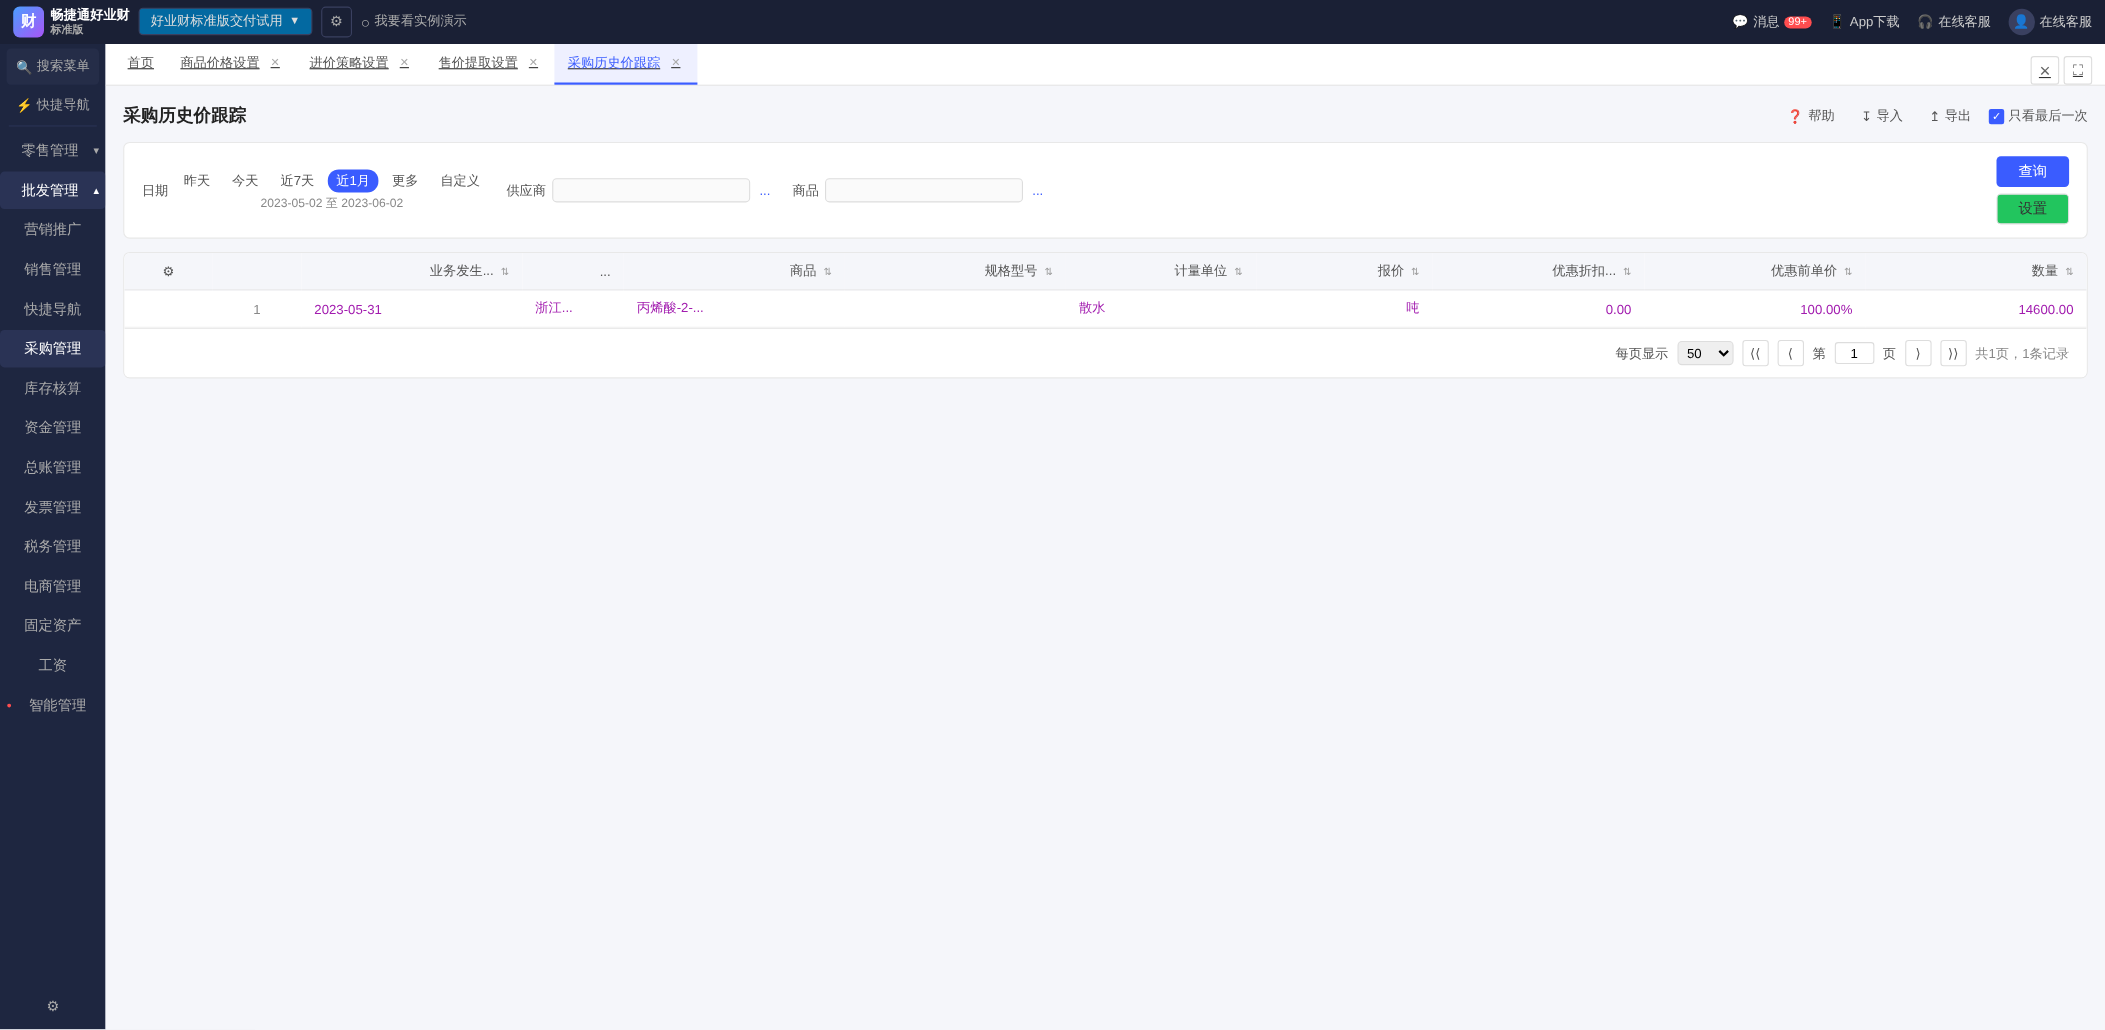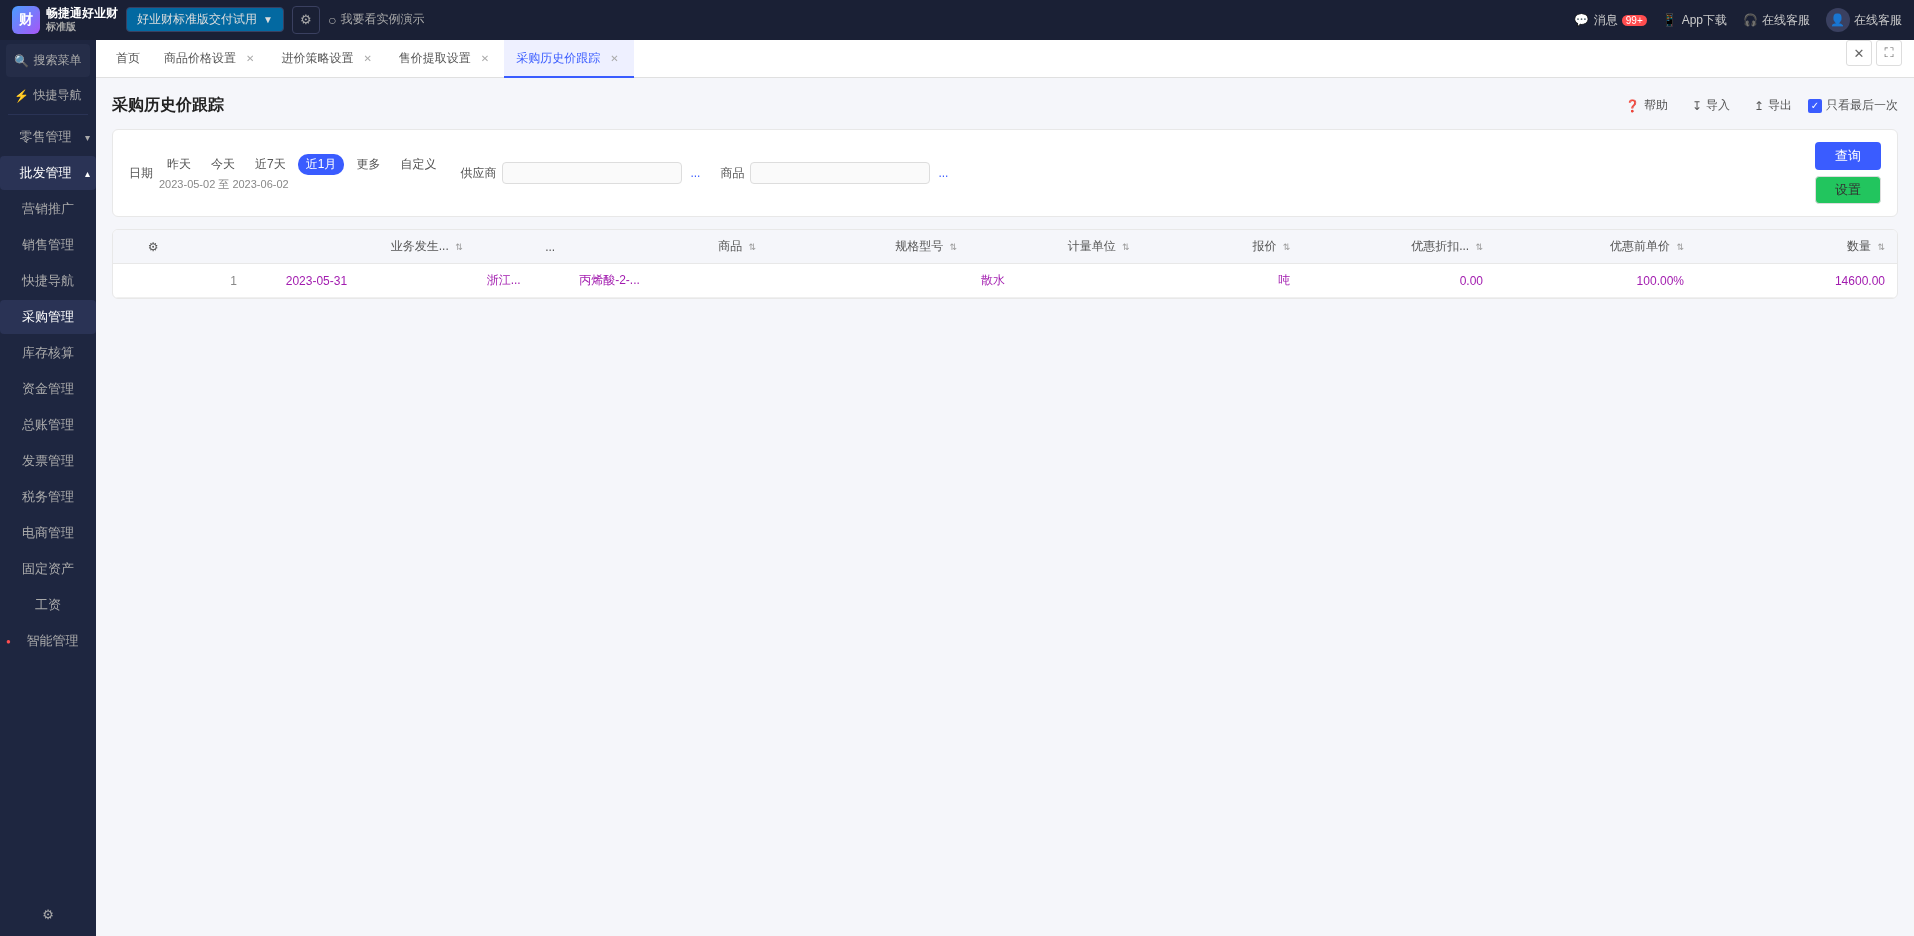--- a/index.html
+++ b/index.html
@@ -189,26 +189,27 @@
       flex: 1;
       display: flex;
       flex-direction: column;
       overflow: hidden;
       background: #f5f6fa;
     }
 
     
     .tab-bar {
       display: flex;
-      align-items: flex-start;
+      align-items: flex-end;
       background: #fff;
       border-bottom: 1px solid #e0e0e0;
       padding: 0 8px;
       flex-shrink: 0;
       height: 38px;
+      text-decoration: underline;
     }
     .tab-item {
       display: flex;
       align-items: center;
       gap: 5px;
       padding: 0 12px;
       height: 38px;
       font-size: 12px;
       color: #555;
       cursor: pointer;
@@ -639,21 +640,21 @@
             <div class="checkbox-checked">✓</div>
             <span>只看最后一次</span>
           </label>
         </div>
       </div>
 
       <div class="filter-panel">
         <div class="filter-row">
           <div class="filter-item">
             <span class="filter-label">日期</span>
-            <div style="display:flex; flex-direction: column;">
+            <div style="display:flex; flex-direction: column; align-items: center;">
               <div class="date-options">
                 <span class="date-option">昨天</span>
                 <span class="date-option">今天</span>
                 <span class="date-option">近7天</span>
                 <span class="date-option active">近1月</span>
                 <span class="date-option">更多</span>
                 <span class="date-option">自定义</span>
               </div>
               <div class="date-range">2023-05-02 至 2023-06-02</div>
             </div>
@@ -755,17 +756,33 @@
               <td class="col-discount">
                 <span>100.00%</span>
               </td>
               <td class="col-undiscounted">
                 <span>14600.00</span>
               </td>
             </tr>
           </tbody>
         </table>
 
+        <div class="pagination-bar">
+          <span>每页显示</span>
+          <select class="pagination-select">
+            <option>50</option>
+            <option>20</option>
+            <option>100</option>
+          </select>
+          <button class="pagination-btn">⟨⟨</button>
+          <button class="pagination-btn">⟨</button>
+          <span>第</span>
+          <input type="text" class="pagination-page-input" value="1" style="">
+          <span>页</span>
+          <button class="pagination-btn">⟩</button>
+          <button class="pagination-btn">⟩⟩</button>
+          <span class="pagination-info">共1页，1条记录</span>
+        </div>
       </div>
 
     </div>
   </div>
 </div>
 
 </body></html>

